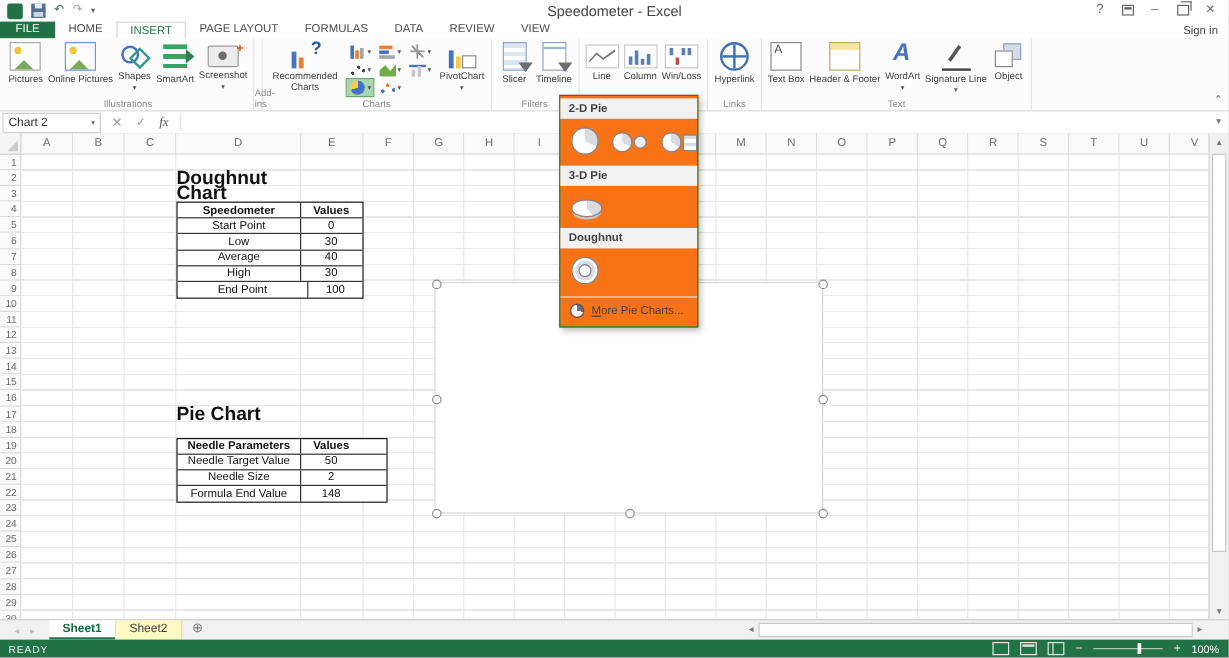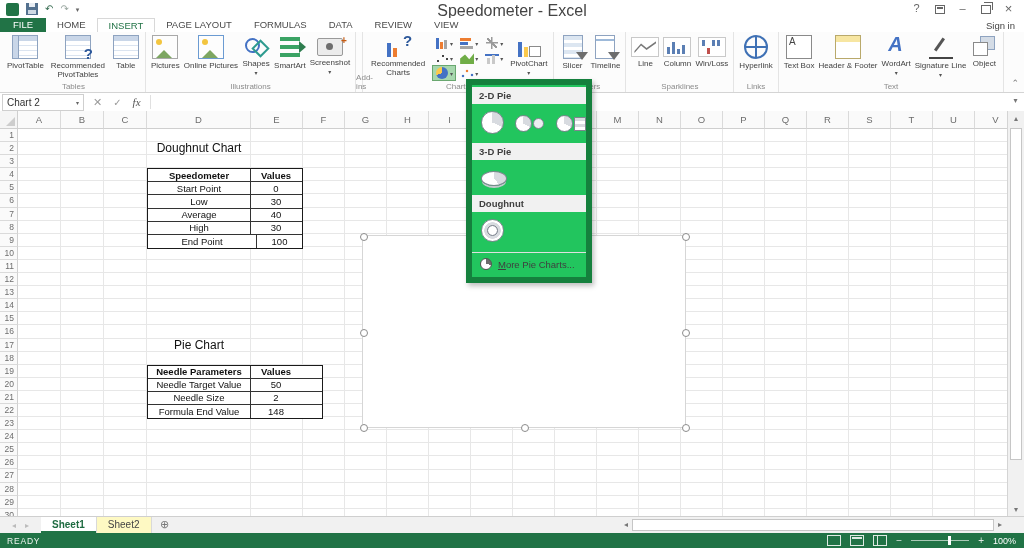--- a/index.html
+++ b/index.html
@@ -9,21 +9,21 @@
   
   .titlebar{position:absolute;top:0;left:0;right:0;height:18px;background:#fff;}
   .qat{position:absolute;left:6px;top:1px;display:flex;align-items:center;gap:7px;height:16px;}
   .qat-btn{display:inline-block;text-align:center;font-size:10px;color:#3a6e54;line-height:14px;}
   .qat-excel{width:13px;height:13px;background:#217346;color:#fff;font-weight:bold;font-size:9px;line-height:13px;border-radius:2px;}
   .qat-save{width:12px;height:12px;background:#54718f;position:relative;}
   .qat-save::before{content:"";position:absolute;left:3px;top:0;width:6px;height:4px;background:#e8edf3;}
   .qat-save::after{content:"";position:absolute;left:2px;bottom:1px;width:8px;height:4px;background:#cfd9e4;}
   .qat-undo::after{content:"↶";} .qat-redo::after{content:"↷";color:#9aa7a0;}
   .qat-customize-quick-access::after{content:"▾";font-size:7px;color:#666;}
-  .title-text{position:absolute;left:0;right:0;top:2px;text-align:center;font-size:16px;color:#444;}
+  .title-text{position:absolute;left:0;right:0;top:2px;text-align:center;font-size:12px;color:#444;}
   .wcontrols{position:absolute;right:4px;top:0;display:flex;height:17px;align-items:center;}
   .wc{width:23px;text-align:center;font-size:11px;color:#666;line-height:17px;}
   .wc-help::after{content:"?";}
   .wc-minimize::after{content:"–";}
   .wc-close::after{content:"×";font-size:13px;}
   .wc-ribbon-display-options i,.wc-restore i{display:inline-block;width:8px;height:7px;border:1px solid #666;position:relative;vertical-align:middle;background:#fff;}
   .wc-restore i::before{content:"";position:absolute;left:2px;top:-4px;width:8px;height:7px;border:1px solid #666;border-left:none;border-bottom:none;}
   .wc-ribbon-display-options i::before{content:"";position:absolute;left:1px;top:1px;right:1px;height:2px;background:#666;}
 
   
@@ -130,33 +130,33 @@
   .corner{position:absolute;top:111px;left:0;width:18px;height:18px;background:#f5f5f5;border-right:1px solid #cfcfcf;border-bottom:1px solid #cfcfcf;box-sizing:border-box;}
   .corner::after{content:"";position:absolute;right:2px;bottom:2px;border-left:9px solid transparent;border-bottom:9px solid #cdcdcd;}
   .colheads{position:absolute;top:111px;left:18px;right:16px;height:18px;display:flex;overflow:hidden;}
   .colhead{height:18px;line-height:18px;text-align:center;font-size:9.5px;color:#6d6d6d;border-right:1px solid #dadada;border-bottom:1px solid #cfcfcf;background:#fafafa;box-sizing:border-box;flex:none;}
   .rowheads{position:absolute;top:129px;left:0;width:18px;bottom:31px;overflow:hidden;}
   .rowhead{height:13.1px;line-height:13px;text-align:right;padding-right:3px;font-size:8.5px;color:#6d6d6d;border-bottom:1px solid #dadada;border-right:1px solid #cfcfcf;background:#fafafa;box-sizing:border-box;}
   .sheet{position:absolute;top:129px;left:18px;right:16px;bottom:31px;overflow:hidden;
      background:repeating-linear-gradient(to bottom,transparent 0 12.1px,#e7e7e7 12.1px 13.1px);}
   .vline{position:absolute;top:0;bottom:0;width:1px;background:#e7e7e7;}
 
-  .cell-title{position:absolute;font-weight:normal;font-size:12px;color:#111;text-align:center;line-height:13px;}
+  .cell-title{position:absolute;font-weight:bold;font-size:16px;color:#111;text-align:left;line-height:13px;}
   .sheettable{position:absolute;border:1.5px solid #1a1a1a;background:#fff;font-size:9.5px;color:#111;box-sizing:border-box;}
   .strow{display:flex;height:13.1px;box-sizing:border-box;border-bottom:1px solid #333;}
   .strow:last-child{border-bottom:none;}
   .stc{box-sizing:border-box;border-right:1px solid #333;display:flex;align-items:center;justify-content:center;line-height:1;}
   .stc:last-child{border-right:none;}
   .sthead .stc{font-weight:bold;}
 
   .chartobj{position:absolute;background:#fff;border:1px solid #d6d6d6;}
   .handle{position:absolute;width:6px;height:6px;background:#fff;border:1px solid #8c8c8c;border-radius:50%;}
 
   
-  .ddown{position:absolute;left:466px;top:79px;width:114px;background:#22c55e;border:6px solid #15803d;box-shadow:2px 3px 5px rgba(0,0,0,.25);z-index:60;padding-bottom:2px;}
+  .ddown{position:absolute;left:466px;top:79px;width:114px;background:#f97316;border:1px solid #15803d;box-shadow:2px 3px 5px rgba(0,0,0,.25);z-index:60;padding-bottom:2px;}
   .dd-sec-title{background:#f1f1f1;font-weight:bold;font-size:9.5px;color:#3f3f3f;padding:3px 7px;margin-top:2px;}
   .dd-row{display:flex;gap:9px;padding:6px 8px;}
   .dd-item{padding:1px;display:flex;align-items:center;justify-content:center;}
   .ddi{display:block;position:relative;}
   .ddi-pie{width:21px;height:21px;border-radius:50%;border:1.5px solid #7e858f;background:conic-gradient(#d8dbe0 0 115deg,#fff 115deg 360deg);}
   .ddi-pie-of-pie{width:30px;height:22px;}
   .ddi-pie-of-pie::before{content:"";position:absolute;left:0;top:3px;width:15px;height:15px;border-radius:50%;border:1.5px solid #7e858f;background:conic-gradient(#d8dbe0 0 120deg,#fff 120deg 360deg);}
   .ddi-pie-of-pie::after{content:"";position:absolute;right:1px;top:6px;width:9px;height:9px;border-radius:50%;border:1.5px solid #7e858f;background:#eceef1;}
   .ddi-bar-of-pie{width:30px;height:22px;}
   .ddi-bar-of-pie::before{content:"";position:absolute;left:0;top:3px;width:15px;height:15px;border-radius:50%;border:1.5px solid #7e858f;background:conic-gradient(#d8dbe0 0 120deg,#fff 120deg 360deg);}
@@ -227,37 +227,20 @@
       <div class="tab active">INSERT</div>
       <div class="tab">PAGE LAYOUT</div>
       <div class="tab">FORMULAS</div>
       <div class="tab">DATA</div>
       <div class="tab">REVIEW</div>
       <div class="tab">VIEW</div>
     </div>
   <div class="signin">Sign in</div>
 
   <div class="ribbon">
-      <div class="rgroup">
-        <div class="rgroup-content">
-          <div class="rbtn">
-            <span class="ic ic-pivottable"></span>
-            <div class="blbl">PivotTable</div>
-          </div>
-          <div class="rbtn">
-            <span class="ic ic-rec-pivottable"></span>
-            <div class="blbl">Recommended PivotTables</div>
-          </div>
-          <div class="rbtn">
-            <span class="ic ic-table"></span>
-            <div class="blbl">Table</div>
-          </div>
-        </div>
-        <div class="rgroup-label">Tables</div>
-      </div>
       <div class="rgroup">
         <div class="rgroup-content">
           <div class="rbtn">
             <span class="ic ic-pictures"></span>
             <div class="blbl">Pictures</div>
           </div>
           <div class="rbtn">
             <span class="ic ic-online-pictures"></span>
             <div class="blbl">Online Pictures</div>
           </div>

